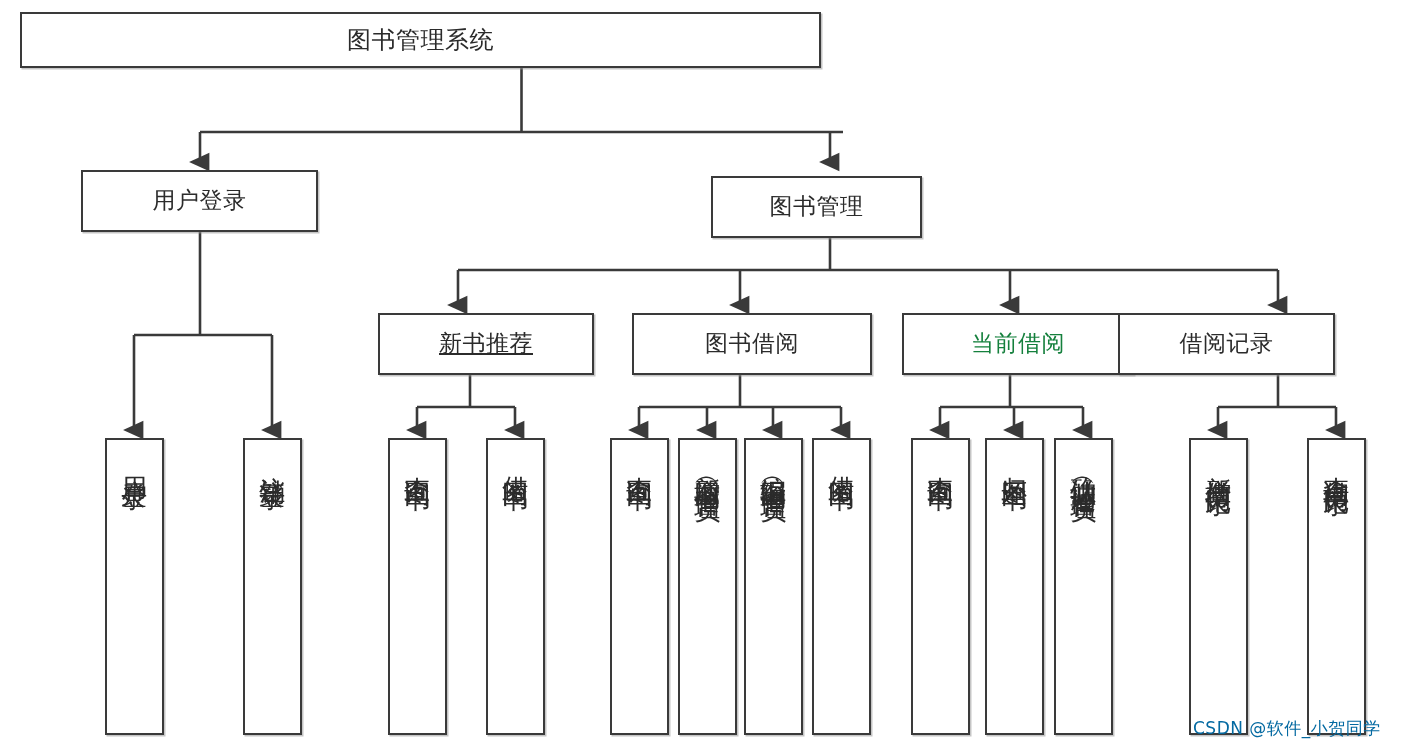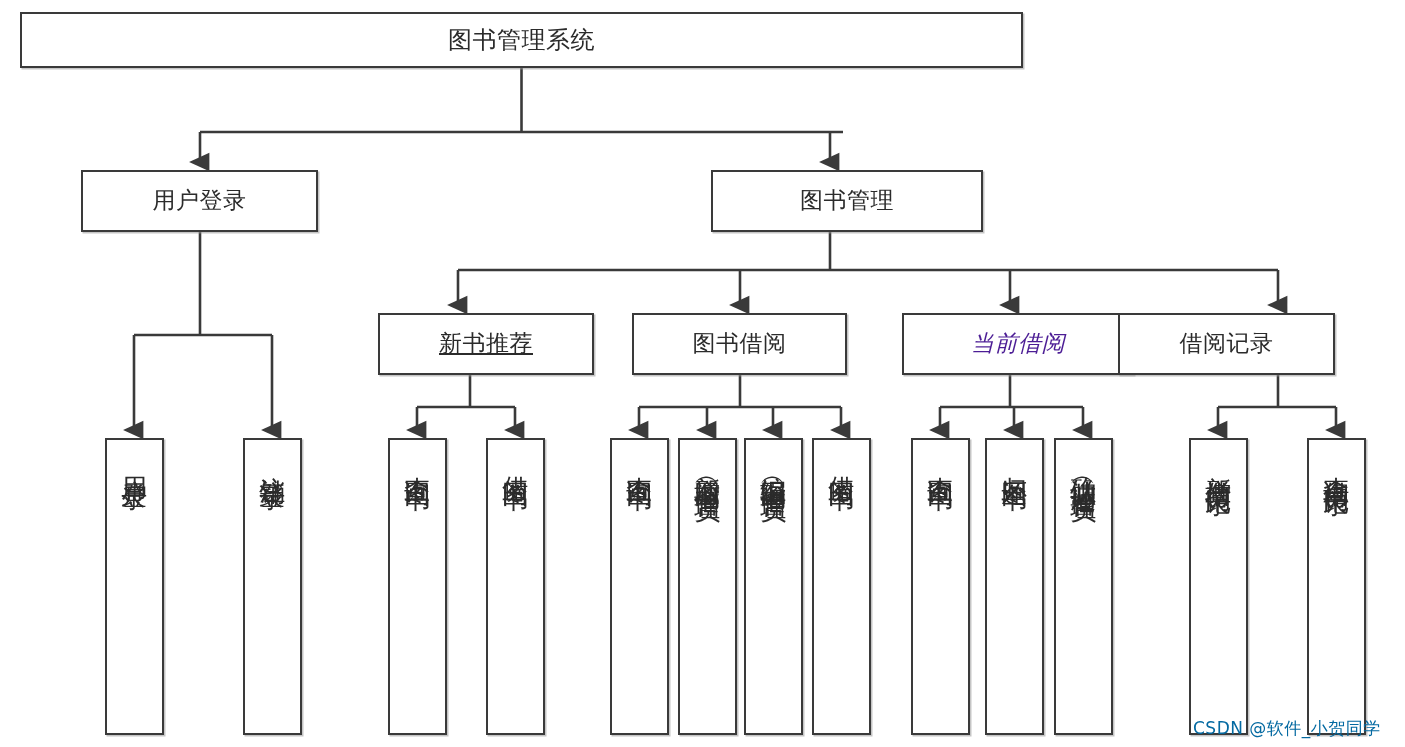--- a/index.html
+++ b/index.html
@@ -118,38 +118,38 @@
       <path d="M1014,407 L1014,430" marker-end="url(#arrow)"></path>
       <path d="M1083,407 L1083,430" marker-end="url(#arrow)"></path>
 
       <path d="M1278,375 L1278,407"></path>
       <path d="M1218,407 L1336,407"></path>
       <path d="M1218,407 L1218,430" marker-end="url(#arrow)"></path>
       <path d="M1336,407 L1336,430" marker-end="url(#arrow)"></path>
     </g>
   </svg>
 
-  <div class="node root horizontal" style="left: 20px; top: 12px; width: 1003px; height: 56px; border-color: rgb(58, 58, 58); color: rgb(43, 43, 43);">
+  <div class="node root horizontal" style="left: 20px; top: 12px; width: 801px; height: 56px; border-color: rgb(58, 58, 58); color: rgb(43, 43, 43);">
     <span class="label">图书管理系统</span>
   </div>
 
   <div class="node horizontal" style="left: 81px; top: 170px; width: 237px; height: 62px; border-color: rgb(58, 58, 58); color: rgb(43, 43, 43);">
     <span class="label">用户登录</span>
   </div>
-  <div class="node horizontal" style="left: 711px; top: 170px; width: 272px; height: 62px; border-color: rgb(58, 58, 58); color: rgb(43, 43, 43);">
+  <div class="node horizontal" style="left: 711px; top: 176px; width: 211px; height: 62px; border-color: rgb(58, 58, 58); color: rgb(43, 43, 43);">
     <span class="label">图书管理</span>
   </div>
 
   <div class="node horizontal" style="left: 378px; top: 313px; width: 216px; height: 62px; border-color: rgb(58, 58, 58); color: rgb(43, 43, 43); text-decoration: underline;">
     <span class="label">新书推荐</span>
   </div>
-  <div class="node horizontal" style="left: 632px; top: 313px; width: 215px; height: 62px; border-color: rgb(58, 58, 58); color: rgb(43, 43, 43);">
+  <div class="node horizontal" style="left: 632px; top: 313px; width: 240px; height: 62px; border-color: rgb(58, 58, 58); color: rgb(43, 43, 43);">
     <span class="label">图书借阅</span>
   </div>
-  <div class="node horizontal" style="left: 902px; top: 313px; width: 232px; height: 62px; border-color: rgb(58, 58, 58); color: #4c1d95; font-style: italic;">
+  <div class="node horizontal" style="left: 902px; top: 313px; width: 232px; height: 62px; border-color: rgb(58, 58, 58); color: #15803d;">
     <span class="label">当前借阅</span>
   </div>
   <div class="node horizontal" style="left: 1118px; top: 313px; width: 217px; height: 62px; border-color: rgb(58, 58, 58); color: rgb(43, 43, 43);">
     <span class="label">借阅记录</span>
   </div>
 
   <div class="node vertical" style="left: 105px; top: 438px; width: 59px; height: 297px; border-color: rgb(58, 58, 58); color: rgb(43, 43, 43);">
     <span class="label">用户登录</span>
   </div>
   <div class="node vertical" style="left: 243px; top: 438px; width: 59px; height: 297px; border-color: rgb(58, 58, 58); color: rgb(43, 43, 43);">

